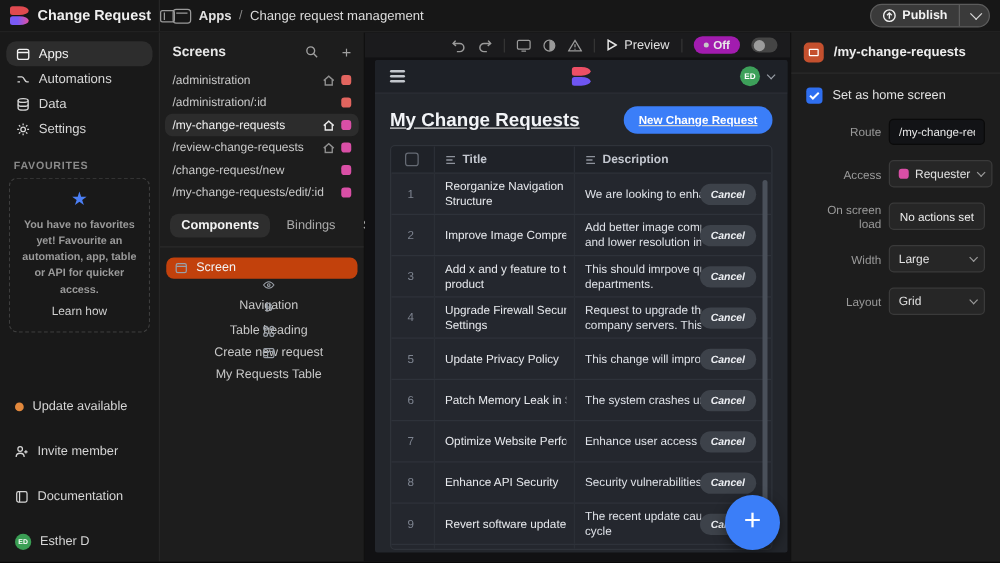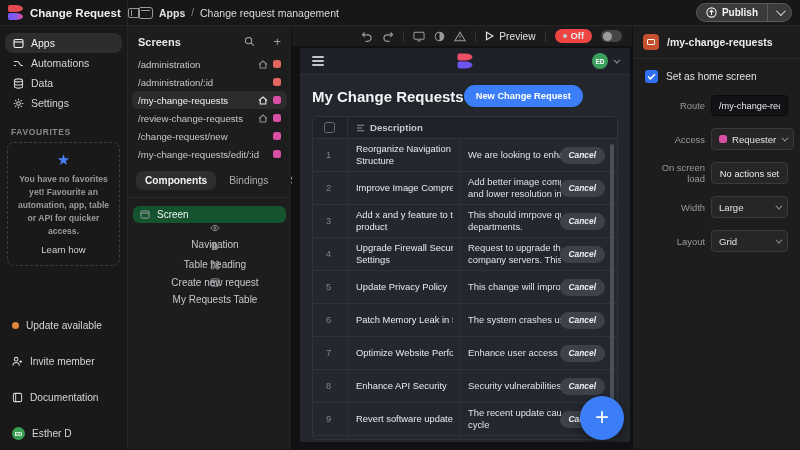--- a/index.html
+++ b/index.html
@@ -60,49 +60,49 @@
   .home-ic { color:#8f8f8f; display:flex; flex:none; }
   .home-ic.bright { color:#e8e8e8; }
   .dot-sq { width:8px; height:8px; border-radius:2.5px; flex:none; }
   .dot-salmon { background:#e2655f; }
   .dot-pink { background:#d94fa6; }
   .tabs { display:flex; align-items:center; gap:4px; padding:8px 8px 7px; border-bottom:1px solid #2a2a2a; }
   .tab { font-size:10.2px; color:#ababab; padding:4px 9px; border-radius:7px; cursor:pointer; }
   .tab.sel { background:#2e2e2e; color:#f2f2f2; font-weight:600; }
   .comp-list { padding:8px 5px; display:flex; flex-direction:column; gap:1px; }
   .comp-row { display:flex; align-items:center; gap:7px; height:17px; padding:0 7px; border-radius:6px; font-size:10px; color:#c8c8c8; cursor:pointer; white-space:nowrap; }
-  .comp-row.sel { background:#14532d; color:#f2f2f2; }
+  .comp-row.sel { background:#c2410c; color:#f2f2f2; }
   .comp-row.child { padding-left:18px;flex-direction:column; }
   .comp-ic { color:#9aa0a8; display:flex; flex:none; align-items:center; justify-content:center; width:10px; }
   .b-glyph { font-size:9.5px; font-weight:700; color:#9aa0a8; font-family:"Liberation Serif", serif; }
   
   .canvas { flex:1; background:#111113; display:flex; flex-direction:column; min-width:0; }
   .cv-toolbar { height:20px; display:flex; align-items:center; justify-content:flex-end; gap:9px; padding:0 10px; background:#1b1b1d; }
   .cv-ic { color:#9a9a9a; display:flex; align-items:center; cursor:pointer; }
   .cv-div { width:1px; height:11px; background:#343434; }
   .preview-btn { display:flex; align-items:center; gap:5px; color:#e2e2e2; font-size:10.2px; cursor:pointer; }
-  .off-pill { display:flex; align-items:center; gap:4px; background:#ef4444; border-radius:9px; padding:2px 8px; cursor:pointer; }
+  .off-pill { display:flex; align-items:center; gap:4px; background:#a21caf; border-radius:9px; padding:2px 8px; cursor:pointer; }
   .off-dot { width:4px; height:4px; border-radius:50%; background:#c8c8c8; }
   .off-label { font-size:9.3px; font-weight:600; color:#e8e8e8; }
   .toggle { width:21px; height:12px; border-radius:6px; background:#454545; position:relative; cursor:pointer; }
   .toggle::before { content:""; position:absolute; left:1.5px; top:1.5px; width:9px; height:9px; border-radius:50%; background:#9c9c9c; }
   .stage { flex:1; position:relative; }
   .app-frame { position:absolute; left:8px; right:2px; top:2px; bottom:7px; background:#23262c; border-radius:2px; overflow:hidden; display:flex; flex-direction:column; }
   .app-header { height:27px; background:#1e2127; border-bottom:1px solid #2c2f36; display:flex; align-items:center; padding:0 12px; position:relative; flex:none; }
   .burger { display:flex; flex-direction:column; gap:2.5px; cursor:pointer; }
   .burger i { display:block; width:12px; height:1.6px; background:#c2c6cc; border-radius:1px; }
   .app-logo { position:absolute; left:50%; top:50%; transform:translate(-50%,-50%); width:15px; height:15px; display:flex; flex-direction:column; gap:1px; }
   .app-logo i { display:block; height:7px; border-radius:2px 50% 50% 2px; }
   .app-logo i:first-child { background:#ed4f66; }
   .app-logo i:last-child { background:#6e55f2; }
   .app-user { margin-left:auto; display:flex; align-items:center; gap:5px; cursor:pointer; }
   .app-avatar { width:16px; height:16px; border-radius:50%; background:#3da05a; color:#fff; font-size:6.5px; font-weight:700; display:flex; align-items:center; justify-content:center; }
   .app-user .chev { color:#9aa0a8; width:5px; height:5px; }
   .app-body { flex:1; display:flex; flex-direction:column; padding:10px 12px 2px; min-height:0; position:relative; }
-  .title-row { display:flex; align-items:center; justify-content:flex-start; flex:none; }
+  .title-row { display:flex; align-items:center; justify-content:space-between; flex:none;text-decoration:underline; }
   .app-h1 { font-size:15px; font-weight:700; color:#f2f4f7; }
   .new-btn { background:#3b7ef8; border:none; color:#fff; font-size:9.3px; font-weight:700; padding:6px 12px; border-radius:13px; cursor:pointer; font-family:inherit; }
   .table { margin-top:9px; flex:1; min-height:0; border:1px solid #2f333a; border-radius:4px; background:#24272e; overflow:hidden; position:relative; }
   .t-head { display:grid; grid-template-columns:34px 112px 1fr 56px; align-items:center; height:22px; background:#1f2228; border-bottom:1px solid #2f333a; }
   .t-check { width:11px; height:11px; border:1.4px solid #666b74; border-radius:2.5px; margin-left:11px; cursor:pointer; }
   .th-cell { display:flex; align-items:center; gap:5px; font-size:9.6px; font-weight:700; color:#c3c7cf; padding-left:8px; height:100%; border-left:1px solid #2b2f36; }
   .col-ic { display:flex; flex:none; color:#8e939c; }
   .t-row { display:grid; grid-template-columns:34px 112px 1fr 56px; align-items:center; min-height:33px; border-bottom:1px solid #2e323a; }
   .t-num { font-size:9.3px; color:#7e8490; padding-left:13px; }
   .t-title { padding:3px 6px 3px 8px; border-left:1px solid #2b2f36; align-self:stretch; display:flex; flex-direction:column; justify-content:center; }
@@ -412,20 +412,28 @@
 
             <div class="table">
               <div class="t-head">
                 <span class="t-check"></span>
                 <span class="th-cell">
                   <span class="col-ic">
                       <svg width="9" height="8" viewBox="0 0 9 8" fill="none" stroke="currentColor" stroke-width="1.1">
                         <path d="M1 1.3h7M1 4h5M1 6.7h7"></path>
                       </svg>
                     </span>
+                  <span>Title</span>
+                </span>
+                <span class="th-cell">
+                  <span class="col-ic">
+                      <svg width="9" height="8" viewBox="0 0 9 8" fill="none" stroke="currentColor" stroke-width="1.1">
+                        <path d="M1 1.3h7M1 4h5M1 6.7h7"></path>
+                      </svg>
+                    </span>
                   <span>Description</span>
                 </span>
                 <span></span>
               </div>
 
                 <div class="t-row">
                   <span class="t-num">1</span>
                   <span class="t-title">
                     <div>Reorganize Navigation</div>
                     <div>Structure</div>

